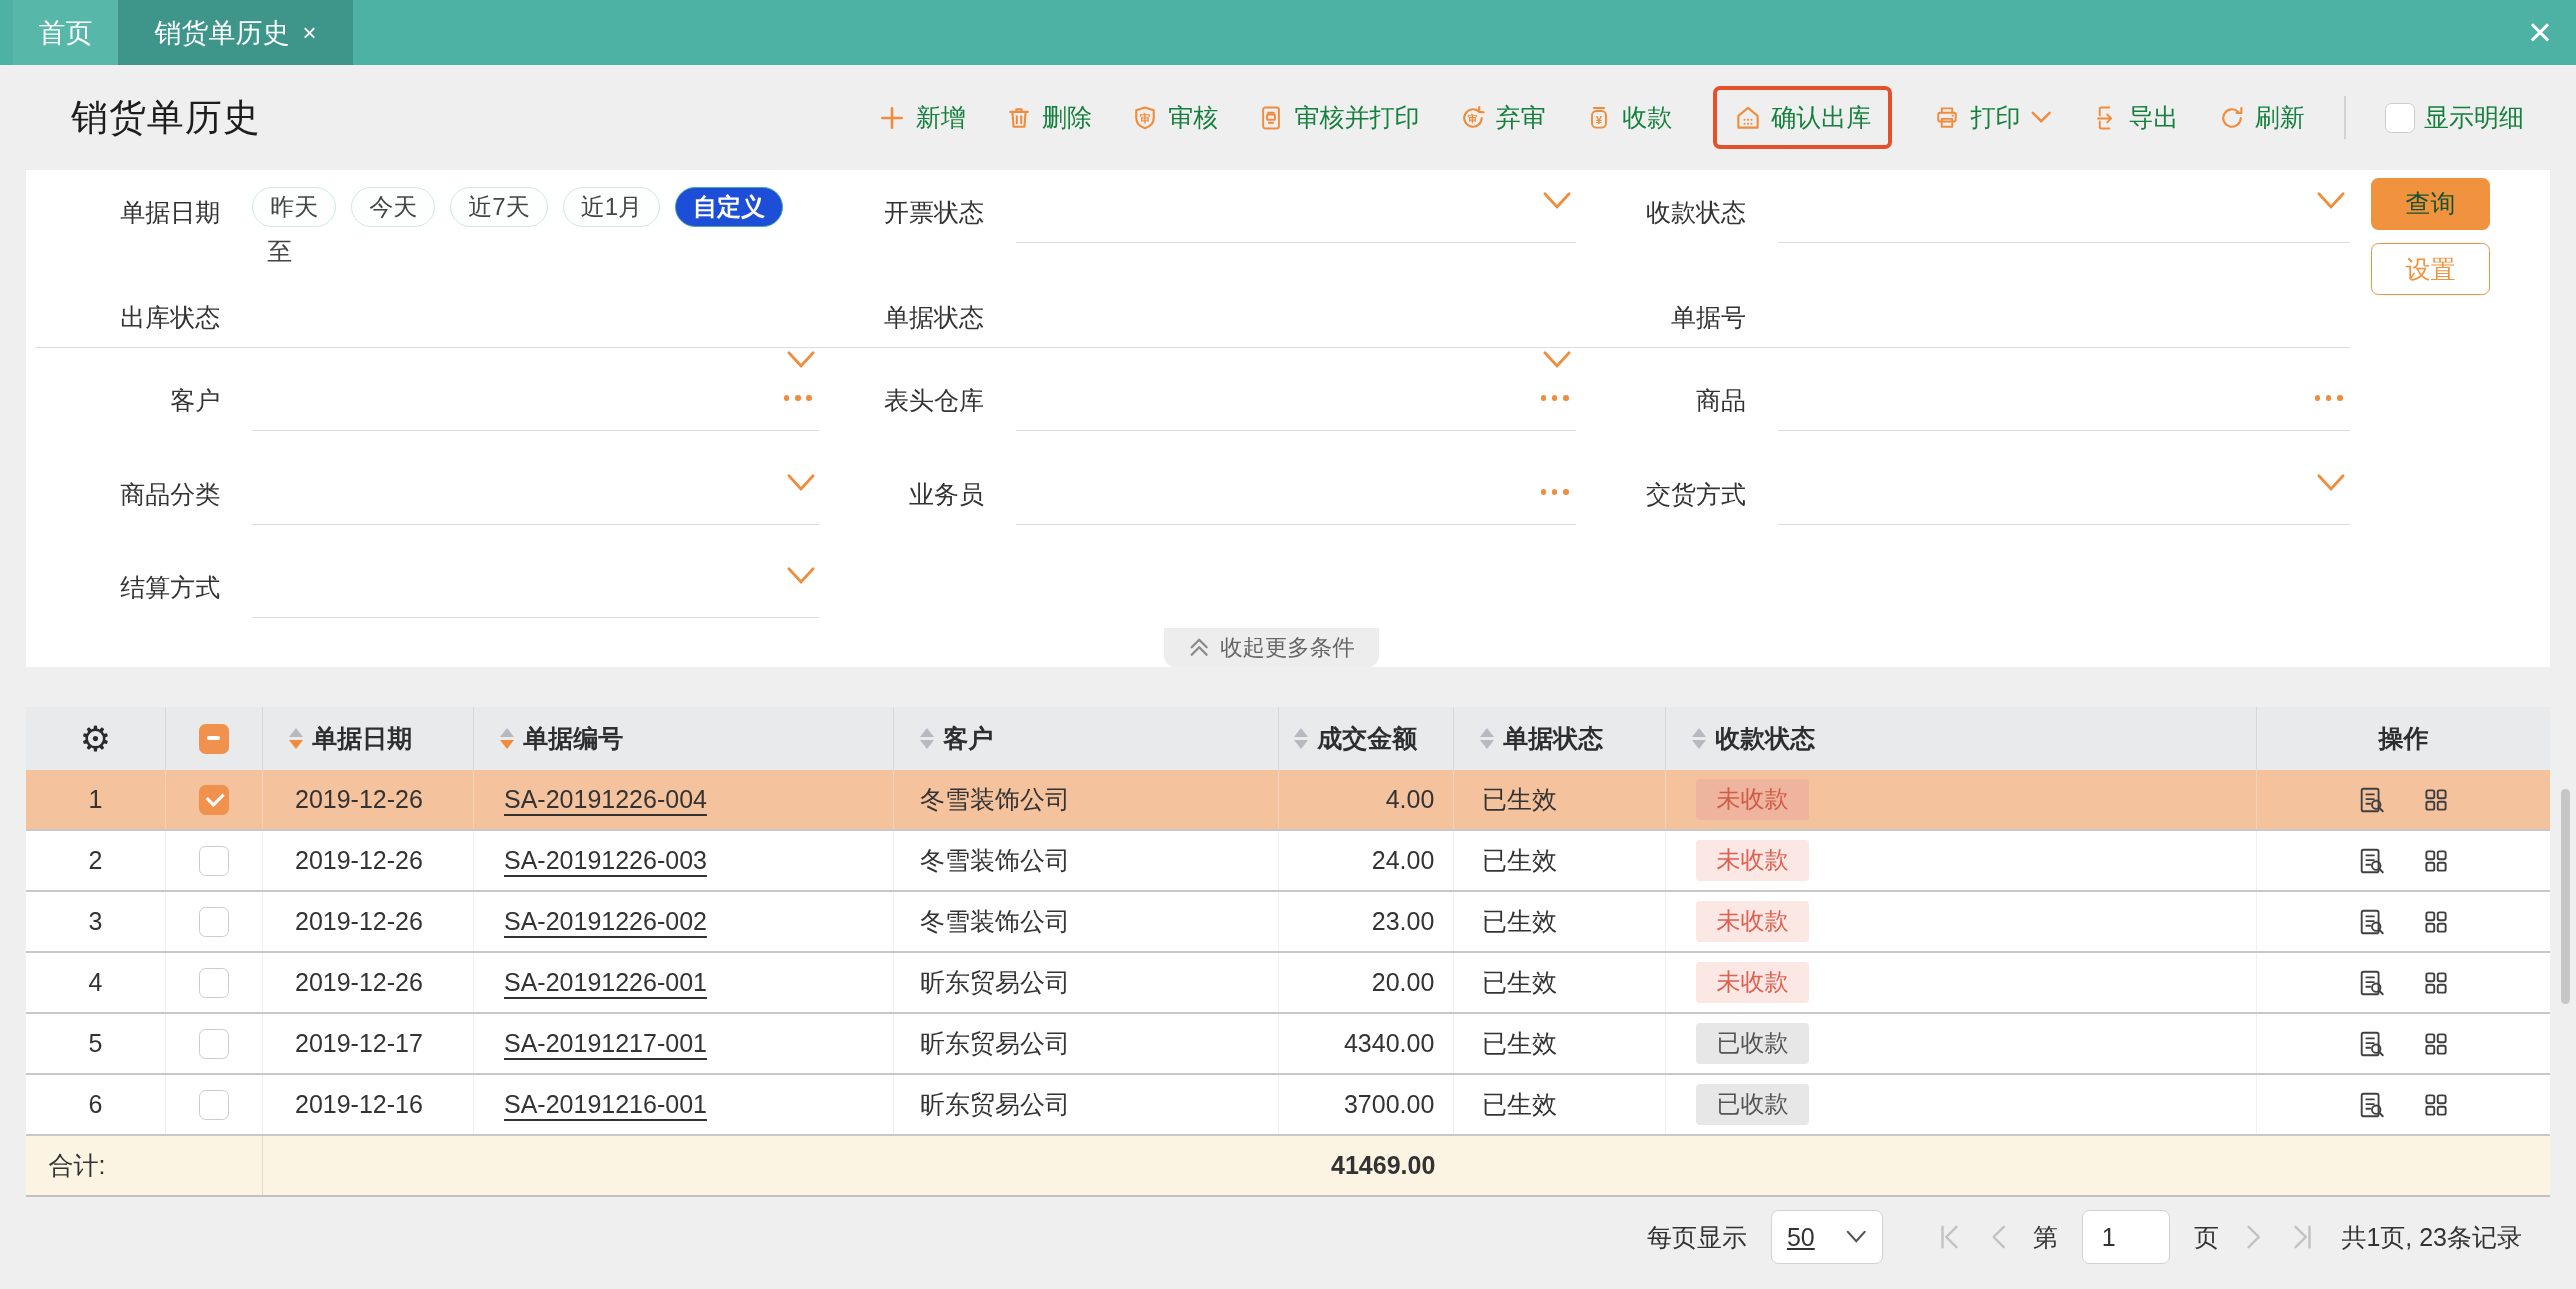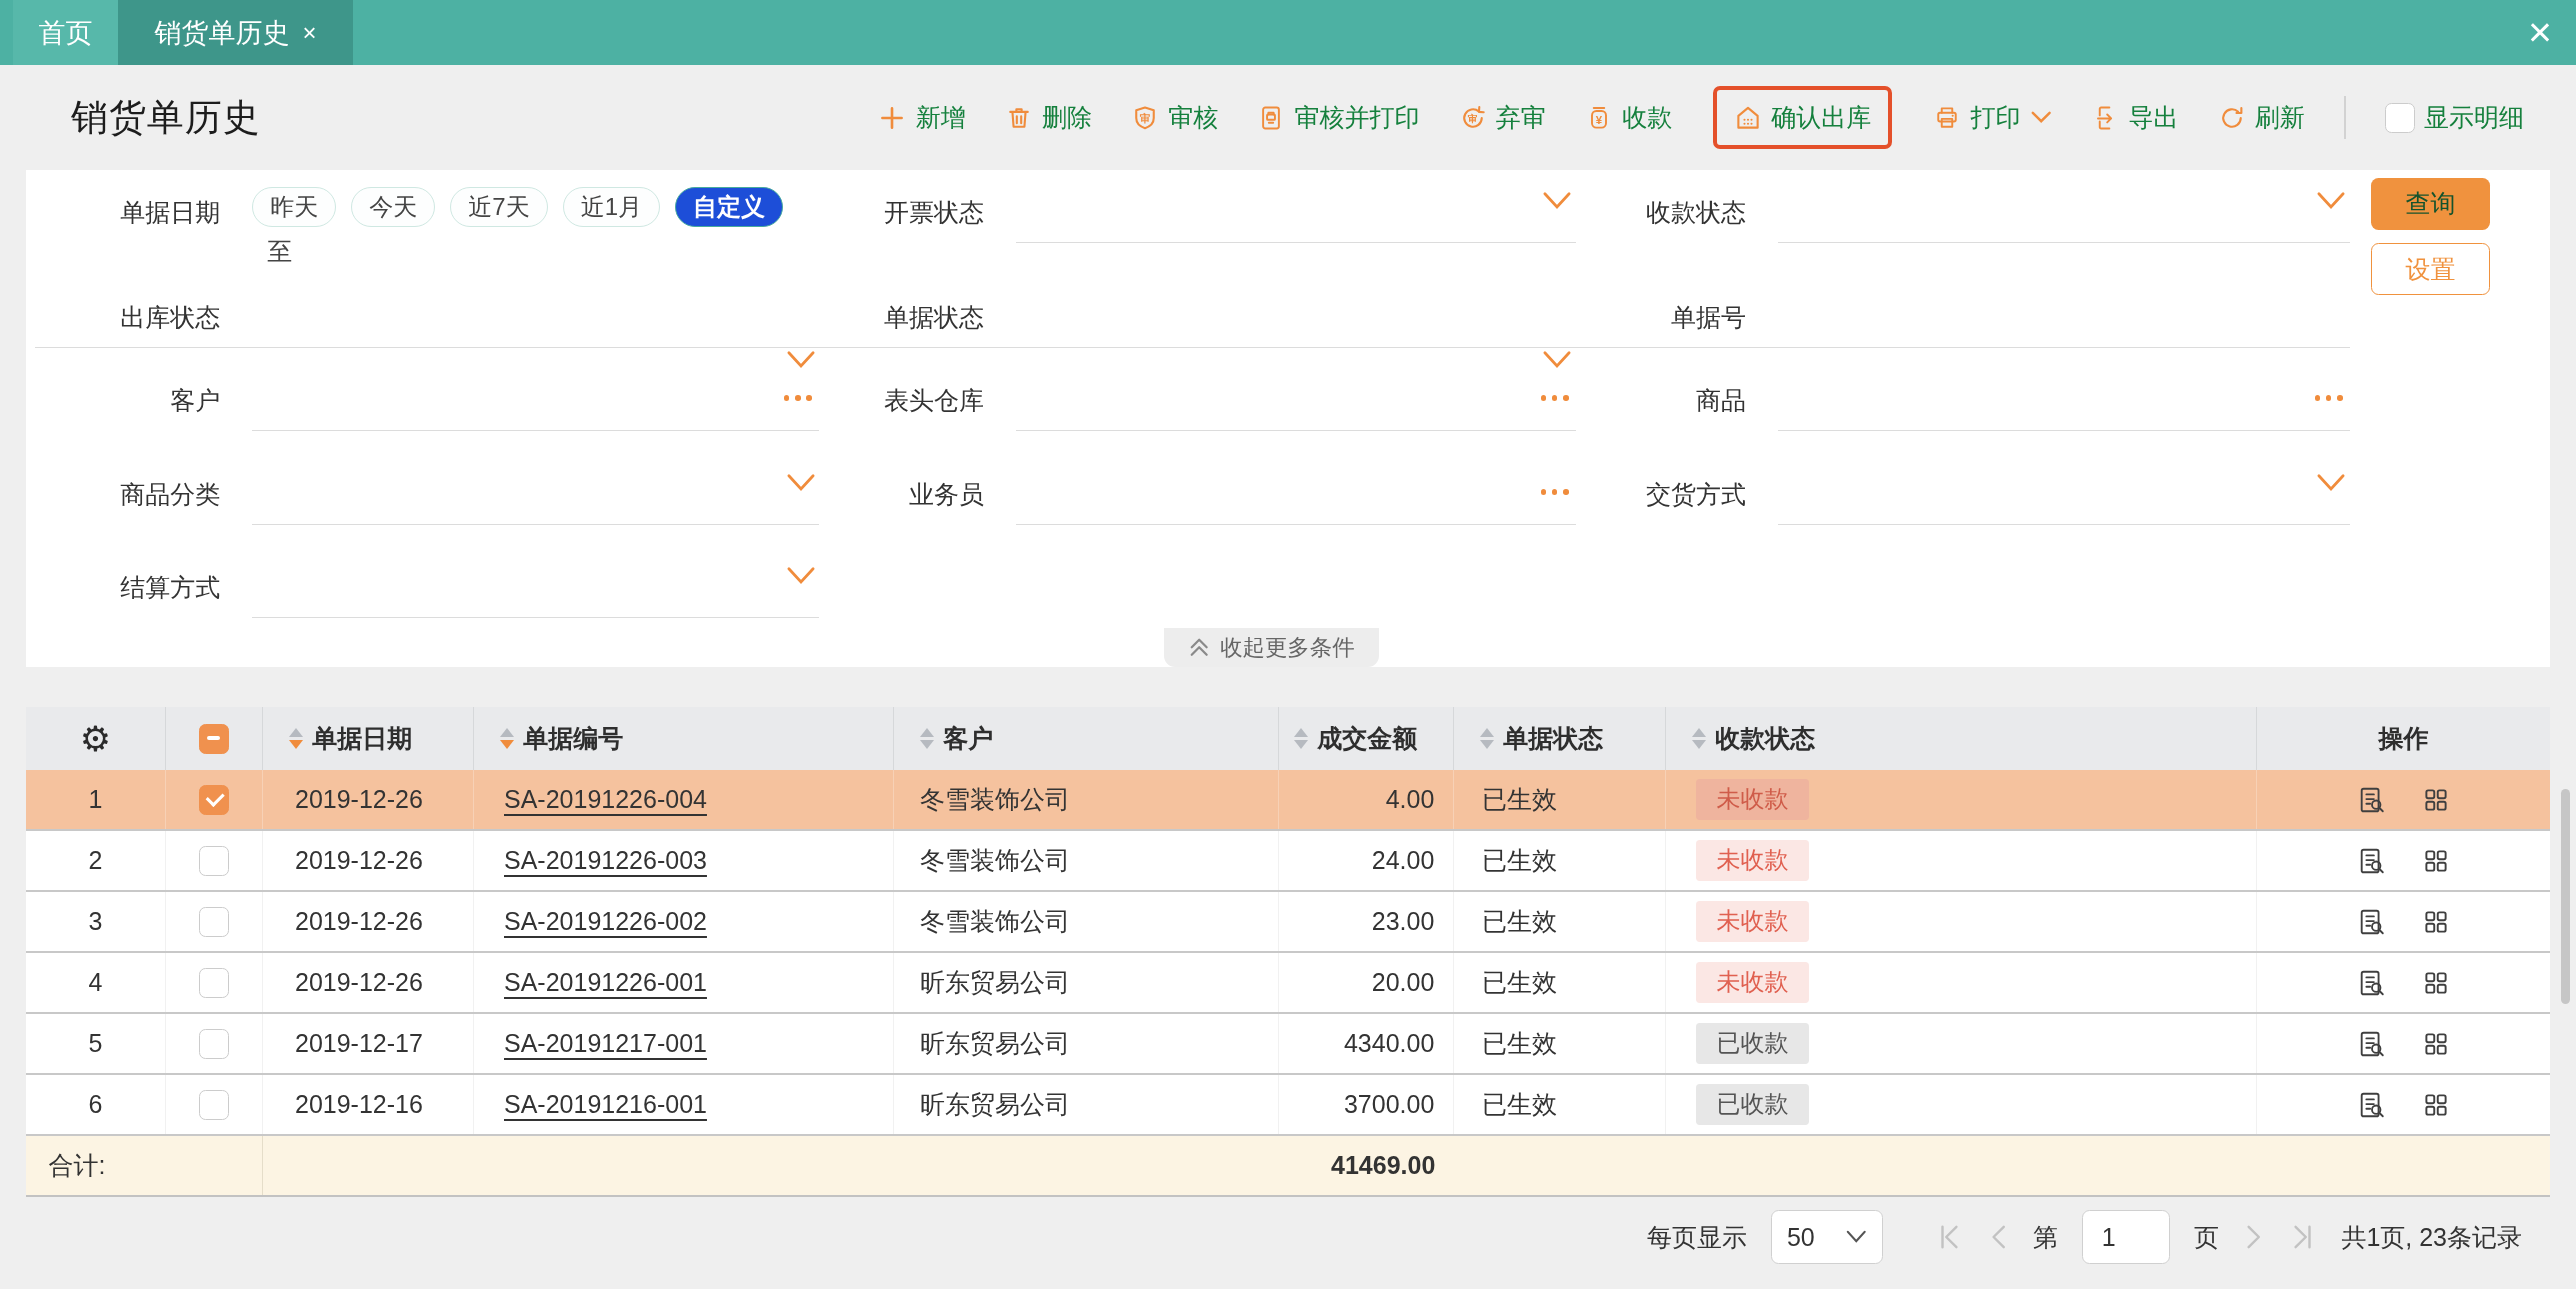--- a/index.html
+++ b/index.html
@@ -96,21 +96,21 @@
   .op-icon { cursor: pointer; display: block; }
 
   .sum-row { display: flex; height: 61px; background: #fcf4e3; border-bottom: 2.8px solid #c2c2c2; align-items: center; font-size: 25px; color: #333; }
   .sum-first { width: 237px; height: 100%; display: flex; align-items: center; padding-left: 22.4px; border-right: 1.9px solid #e5ddc9; }
   .sum-rest { flex: 1; position: relative; height: 100%; }
   .sum-total { position: absolute; left: 0; top: 0; width: 1191px; height: 100%; display: flex; align-items: center; justify-content: flex-end; padding-right: 18.7px; font-weight: bold; }
 
   
   .pager { display: flex; align-items: center; justify-content: flex-end; gap: 24px; padding-right: 54px; margin-top: 13px; font-size: 25px; color: #333; }
   .pg-select { width: 112px; height: 54px; border: 1.9px solid #d0d0d0; border-radius: 7.5px; background: #fff; display: flex; align-items: center; justify-content: space-between; padding: 0 15px; cursor: pointer; }
-  .pg-select .v { font-size: 25px; color: #333; }
+  .pg-select .v { font-size: 25px; color: #333; text-decoration: underline; }
   .pg-input { width: 88px; height: 54px; border: 1.9px solid #d0d0d0; border-radius: 7.5px; background: #fff; display: flex; align-items: center; padding-left: 18.7px; font-size: 25px; }
   .pg-ico { display: block; cursor: pointer; }
   .pg-gap { width: 3.7px; }
 
   .scrollbar-thumb { position: absolute; right: 5.6px; top: 789px; width: 9.3px; height: 215px; background: #c6c6c6; border-radius: 4.7px; }
 </style>
 </head>
 <body>
 
 <div class="tabbar">

